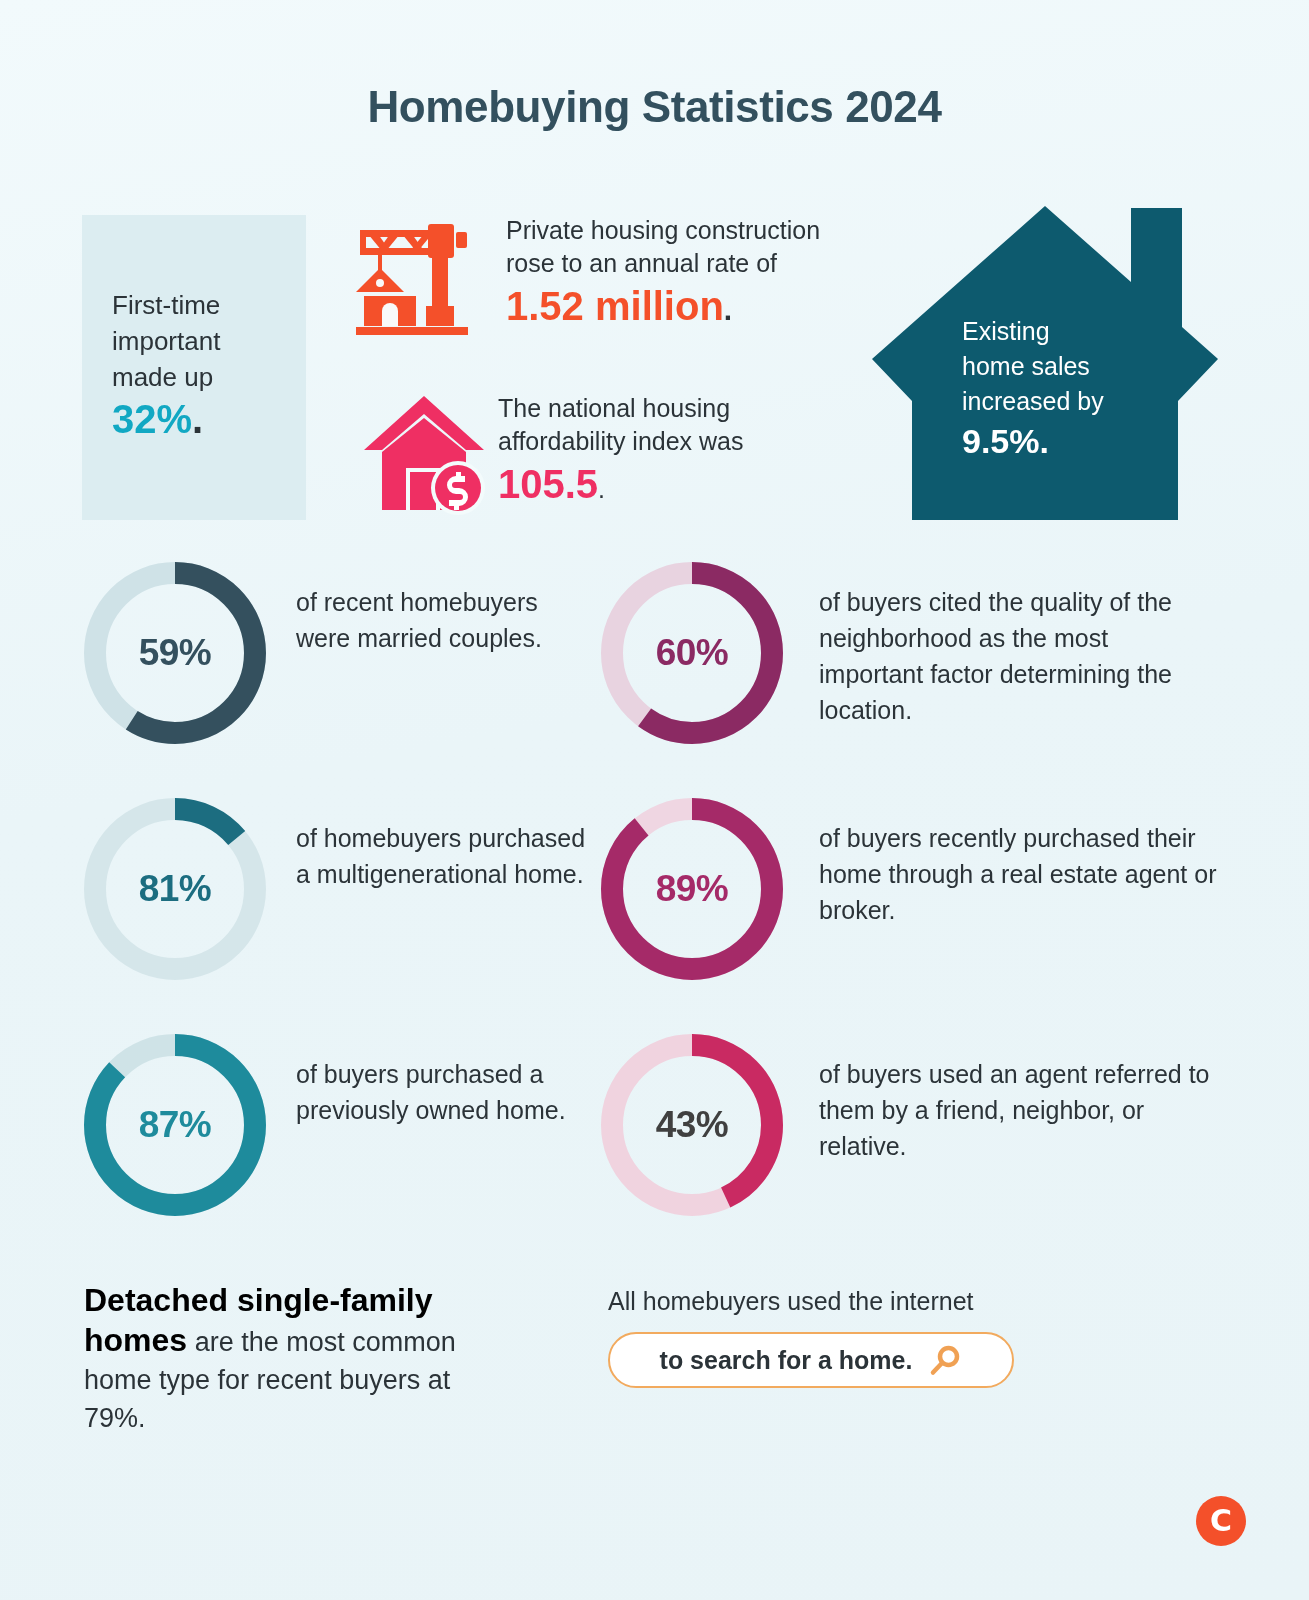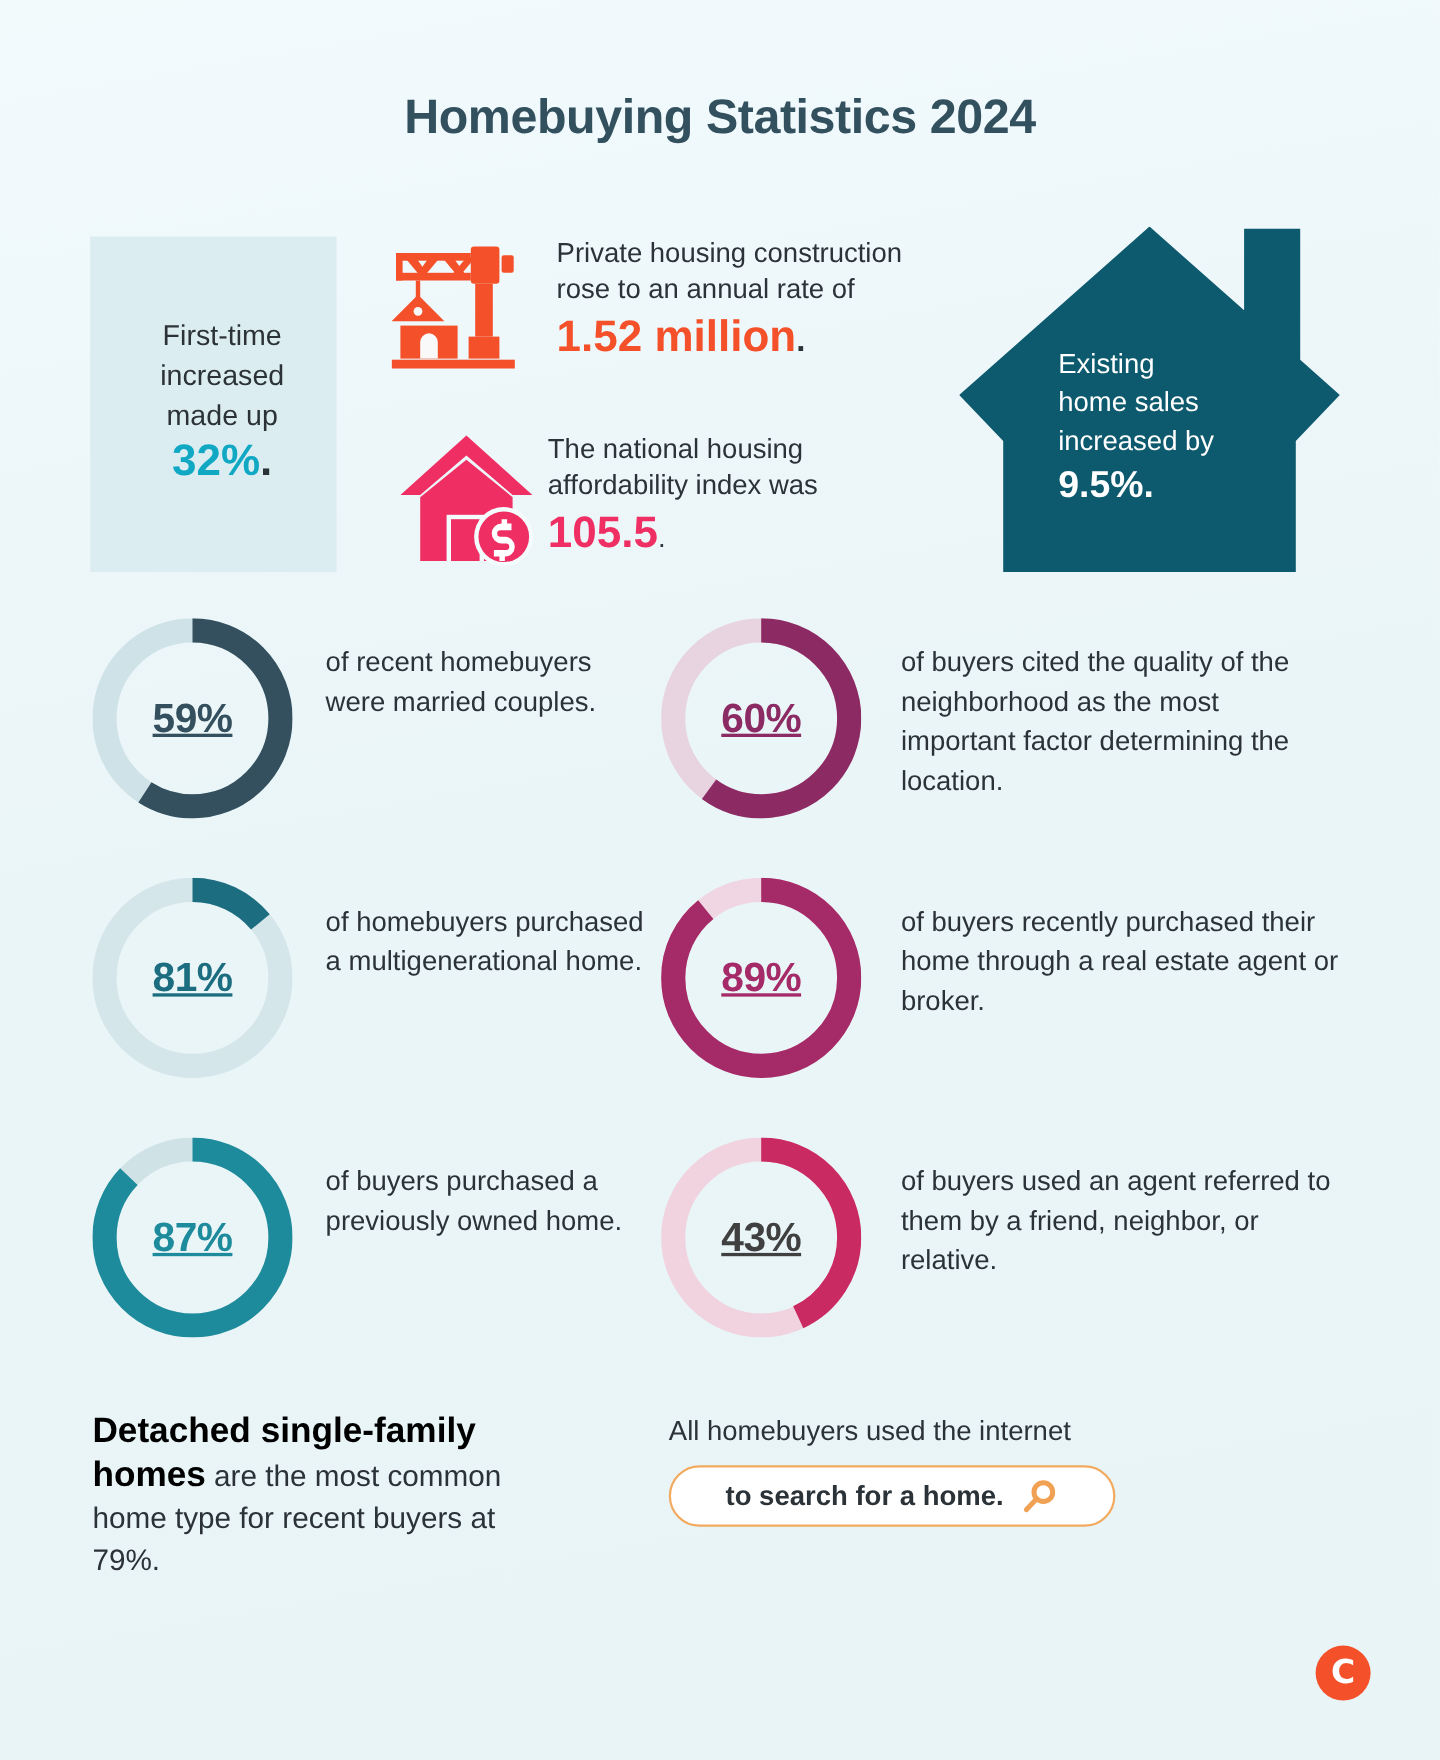--- a/index.html
+++ b/index.html
@@ -29,21 +29,20 @@
   }
 
   
   .top-band { position: absolute; top: 206px; left: 0; width: 100%; height: 320px; }
 
   .firsttime-card {
     position: absolute;
     left: 82px; top: 9px;
     width: 224px; height: 305px;
     background: #dcedf1;
-    text-align: center;
   }
   .firsttime-inner {
     position: absolute;
     left: 30px; top: 72px;
     width: 180px;
     font-size: 26px;
     line-height: 36px;
     color: #2b3338;
   }
   .firsttime-pct {
@@ -91,21 +90,21 @@
   .donut-row { position: relative; height: 236px; }
   .donut-cell { position: absolute; top: 0; height: 236px; }
   .donut-cell.col-left  { left: 84px;  width: 520px; }
   .donut-cell.col-right { left: 601px; width: 620px; }
 
   .donut-wrap { position: absolute; left: 0; top: 6px; width: 182px; height: 182px; }
   .donut-svg { display: block; width: 182px; height: 182px; }
   .donut-label {
     position: absolute; left: 0; top: 0; width: 182px; height: 182px;
     display: flex; align-items: center; justify-content: center;
-    font-size: 37px; font-weight: bold; letter-spacing: -0.5px; text-decoration: underline;
+    font-size: 37px; font-weight: bold; letter-spacing: -0.5px;
   }
   .donut-desc {
     position: absolute; top: 28px;
     font-size: 25px; line-height: 36px; color: #2b3338;
   }
   .col-left .donut-desc  { left: 212px; width: 300px; }
   .col-right .donut-desc { left: 218px; width: 400px; }
 
   
   .detached-block {
@@ -141,21 +140,21 @@
 </head>
 <body>
 
 <h1 class="title">Homebuying Statistics 2024</h1>
 
 <div class="top-band">
 
   <div class="firsttime-card" style="background: rgb(220, 237, 241);">
     <div class="firsttime-inner">
       <span>First-time</span><br>
-      <span>increased</span><br>
+      <span>important</span><br>
       <span>made up</span>
       <span class="firsttime-pct" style="color: rgb(17, 168, 195);"><span>32%</span><span class="dot">.</span></span>
     </div>
   </div>
 
   <div class="crane-icon">
     <svg viewBox="0 0 120 130" width="120" height="130" aria-hidden="true">
       <g fill="#f4502a">
 
         <rect x="4" y="20" width="68" height="7"></rect>

